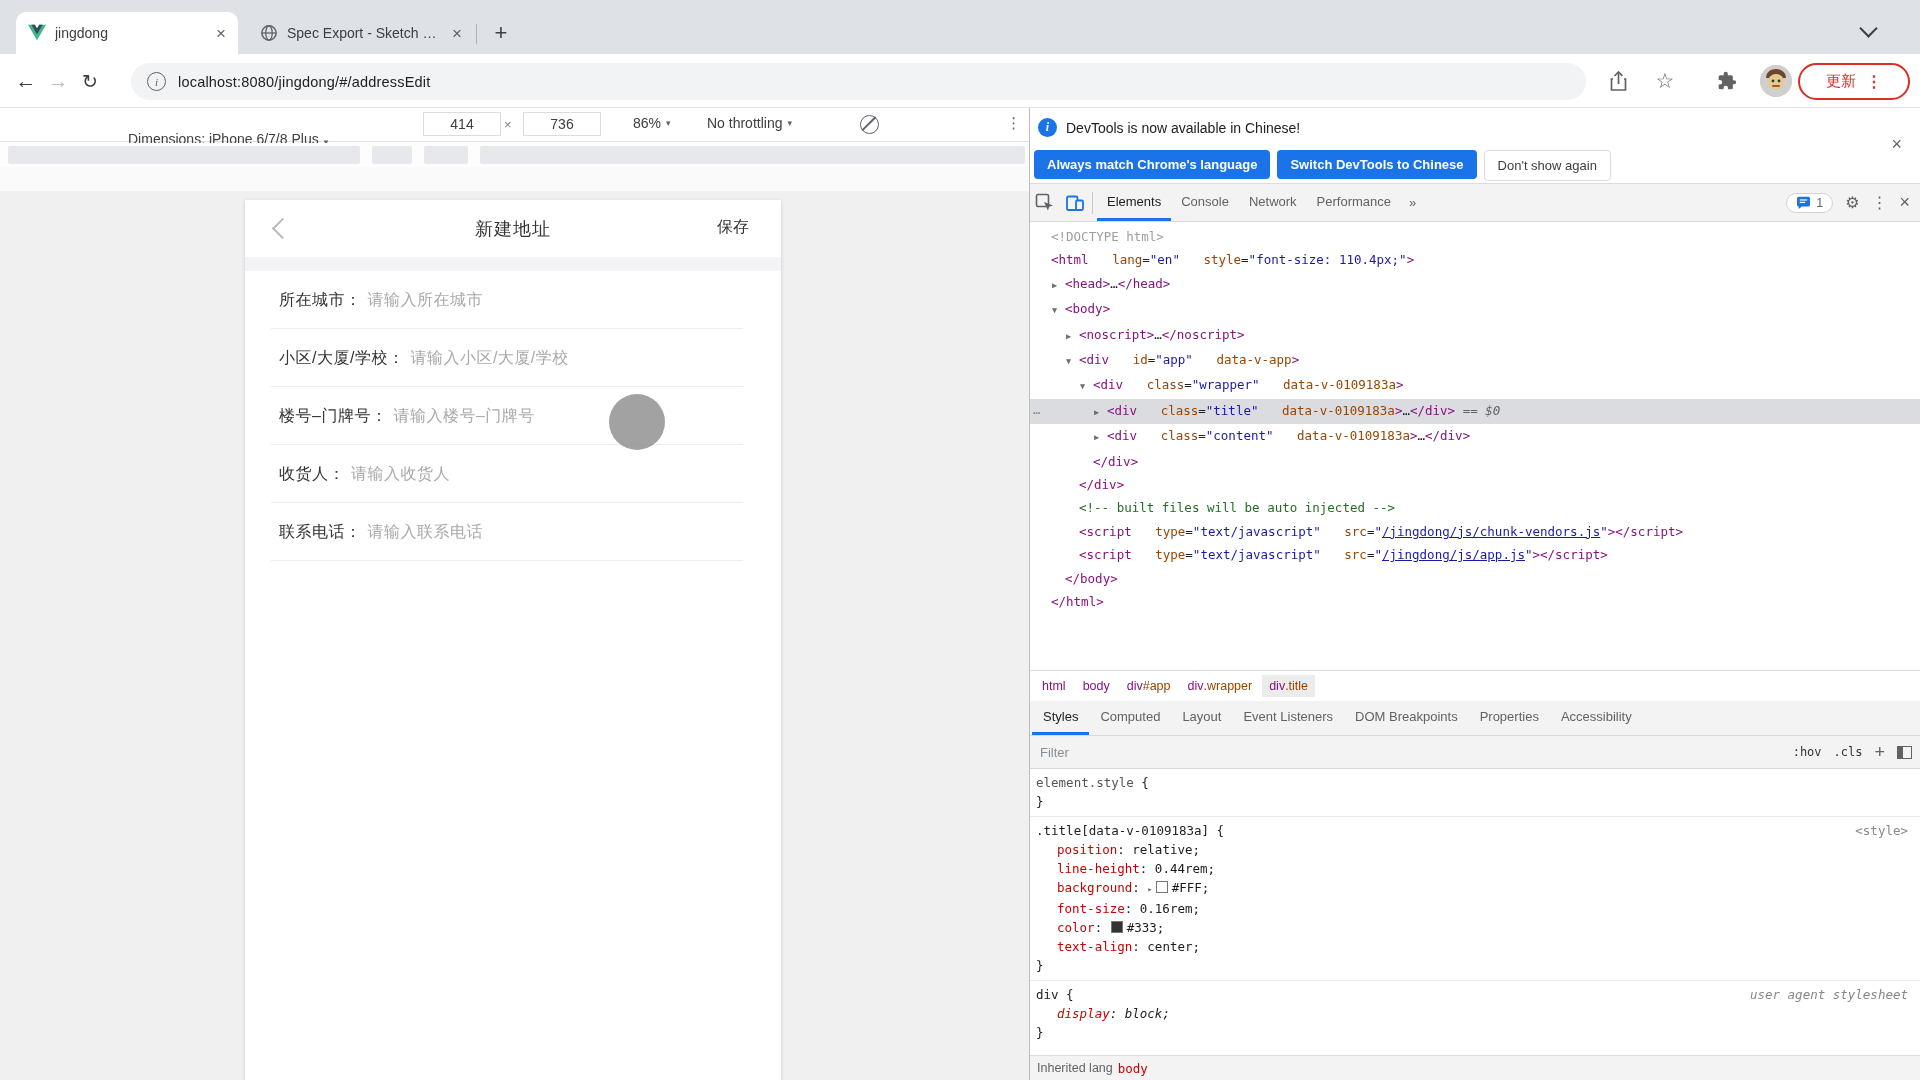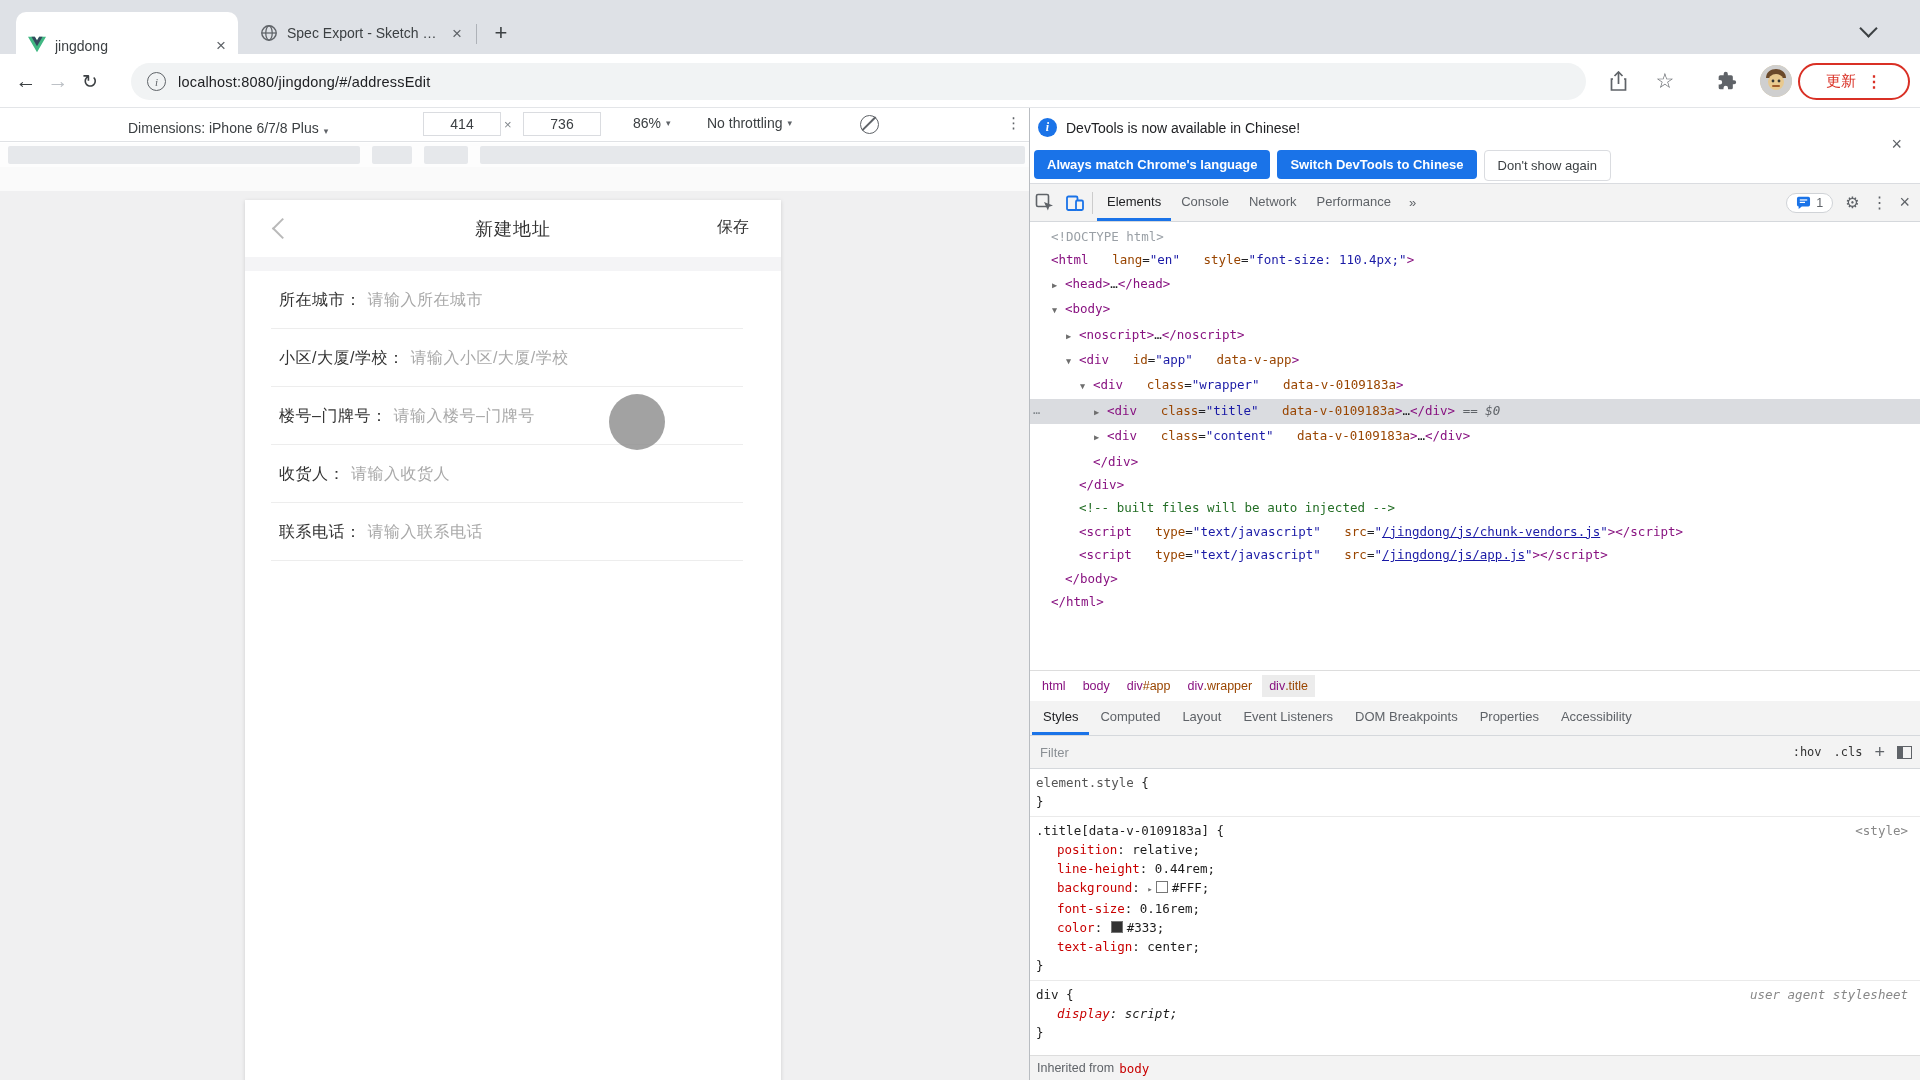--- a/index.html
+++ b/index.html
@@ -2,21 +2,21 @@
 <html><head>
 <meta charset="utf-8">
 <style>
   html,body{margin:0;padding:0;background:#e9e9e9;}
   .screen{position:relative;width:1920px;height:1080px;background:#fff;overflow:hidden;
           font-family:"Liberation Sans",sans-serif;-webkit-font-smoothing:antialiased;}
 
   
   .tabstrip{position:absolute;left:0;top:0;width:1920px;height:54px;background:#dee1e6;}
   .tab{position:absolute;top:12px;height:42px;display:flex;align-items:center;padding:0 12px;box-sizing:border-box;}
-  .tab.active{left:16px;width:222px;background:#fff;border-radius:10px 10px 0 0;align-items:flex-end;}
+  .tab.active{left:16px;width:222px;background:#fff;border-radius:10px 10px 0 0;}
   .tab.inactive{left:248px;width:226px;}
   .tab .fav{width:18px;height:18px;margin-right:9px;flex:0 0 auto;}
   .tab .t-title{font-size:14px;color:#3c4043;white-space:nowrap;overflow:hidden;text-overflow:ellipsis;flex:1;}
   .tab .t-close{font-size:17px;color:#5f6368;margin-left:8px;line-height:1;}
   .tab-sep{position:absolute;left:476px;top:24px;width:1px;height:20px;background:#aeb2b8;}
   .newtab-btn{position:absolute;left:486px;top:18px;width:30px;height:30px;display:flex;align-items:center;justify-content:center;
               font-size:22px;color:#3c4043;border-radius:50%;}
   .tabs-chevron{position:absolute;left:1862px;top:22px;width:11px;height:11px;border-right:2px solid #3c4043;border-bottom:2px solid #3c4043;transform:rotate(45deg);}
 
   
@@ -32,21 +32,21 @@
   .avatar{position:absolute;left:1760px;top:11px;width:32px;height:32px;border-radius:50%;overflow:hidden;background:#d7c9a8;}
   .update-pill{position:absolute;left:1798px;top:9px;width:112px;height:37px;border:2px solid #d93025;border-radius:19px;
                display:flex;align-items:center;justify-content:center;gap:10px;box-sizing:border-box;text-align:center;}
   .update-pill .u-txt{color:#d93025;font-size:15px;font-weight:500;}
   .update-pill .u-dots{color:#d93025;font-size:16px;font-weight:700;}
 
   
   .devicebar{position:absolute;left:0;top:108px;width:1029px;height:34px;background:#fff;border-bottom:1px solid #e0e2e5;box-sizing:border-box;
              font-size:14px;color:#3c4043;}
   .devicebar .chev{font-size:9px;color:#5f6368;margin-left:5px;}
-  .dim-select{position:absolute;left:128px;top:12px;display:flex;align-items:flex-end;}
+  .dim-select{position:absolute;left:128px;top:23px;display:flex;align-items:flex-end;}
   .dim-input{position:absolute;top:4px;width:78px;height:24px;border:1px solid #dadce0;background:#fff;text-align:center;
              font-size:14px;color:#3c4043;box-sizing:border-box;font-family:"Liberation Sans",sans-serif;}
   .dim-x{position:absolute;left:504px;top:9px;color:#80868b;font-size:13px;}
   .zoom-select{position:absolute;left:633px;top:7px;display:flex;align-items:center;}
   .throttle-select{position:absolute;left:707px;top:7px;display:flex;align-items:center;}
   .rotate-btn{position:absolute;left:860px;top:7px;width:19px;height:19px;border:1.6px solid #5f6368;border-radius:50%;box-sizing:border-box;}
   .rotate-btn::after{content:"";position:absolute;left:7px;top:-2px;width:1.6px;height:19px;background:#5f6368;transform:rotate(45deg);}
   .db-dots{position:absolute;left:1006px;top:6px;color:#5f6368;font-size:15px;}
 
   
@@ -382,24 +382,24 @@
           <div class="prop-line"><span class="prop-name">line-height</span><span class="colon">: </span><span class="prop-val">0.44rem</span><span class="semi">;</span></div>
           <div class="prop-line"><span class="prop-name">background</span><span class="colon">: </span><span class="expand-tri">▸</span><span class="swatch" style="background: rgb(255, 255, 255);"></span><span class="prop-val">#FFF</span><span class="semi">;</span></div>
           <div class="prop-line"><span class="prop-name">font-size</span><span class="colon">: </span><span class="prop-val">0.16rem</span><span class="semi">;</span></div>
           <div class="prop-line"><span class="prop-name">color</span><span class="colon">: </span><span class="swatch" style="background: rgb(51, 51, 51);"></span><span class="prop-val">#333</span><span class="semi">;</span></div>
           <div class="prop-line"><span class="prop-name">text-align</span><span class="colon">: </span><span class="prop-val">center</span><span class="semi">;</span></div>
           <div class="rule-line">}</div>
         </div>
         <div class="rule ua">
           <span class="origin">user agent stylesheet</span>
           <div class="rule-line"><span class="sel">div</span><span class="brace"> {</span></div>
-          <div class="prop-line"><span class="prop-name">display</span><span class="colon">: </span><span class="prop-val">script</span><span class="semi">;</span></div>
+          <div class="prop-line"><span class="prop-name">display</span><span class="colon">: </span><span class="prop-val">block</span><span class="semi">;</span></div>
           <div class="rule-line">}</div>
         </div>
       </div>
 
     <div class="inheritbar">
-      <span>Inherited from</span>
+      <span>Inherited lang</span>
       <span class="inherit-node">body</span>
     </div>
 
   </div>
 </div>
 
 </body></html>

